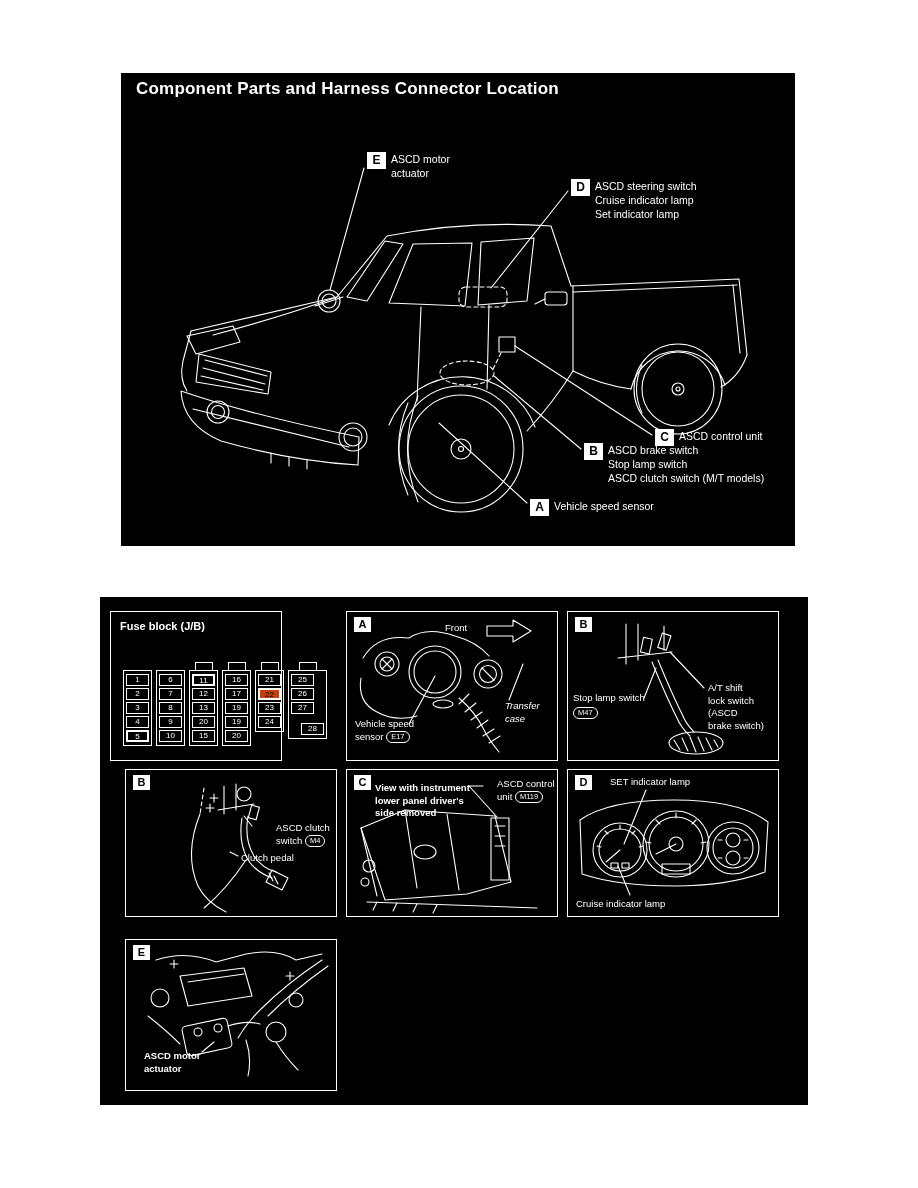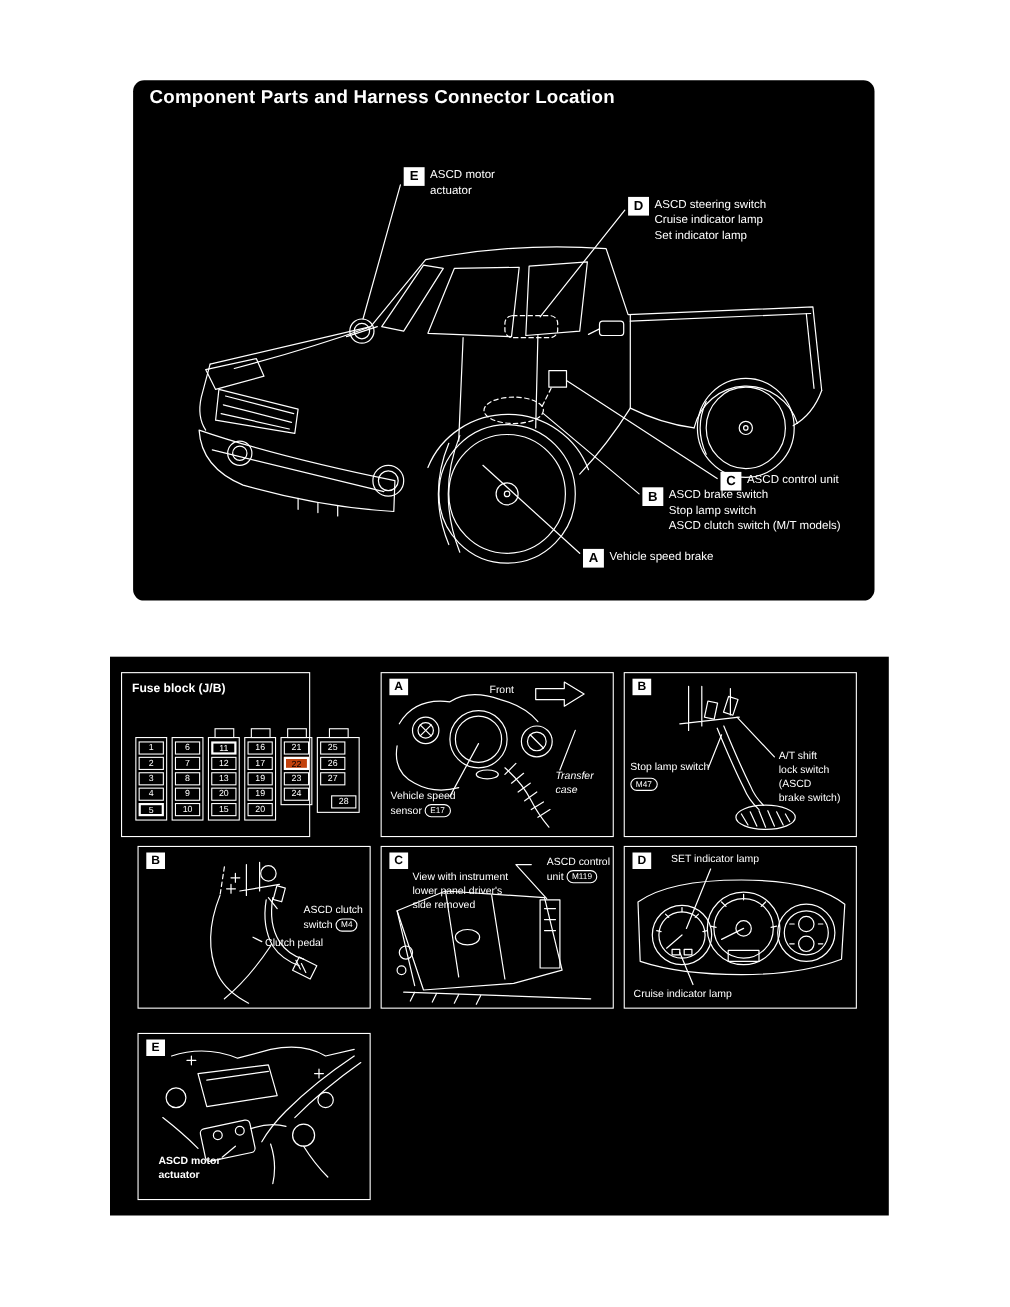--- a/index.html
+++ b/index.html
@@ -1,20 +1,20 @@
 <!DOCTYPE html>
 <html><head>
 <meta charset="utf-8">
 <style>
   * { box-sizing: border-box; margin: 0; padding: 0; }
   body { background: #fff; font-family: "Liberation Sans", sans-serif; }
   #page { position: relative; width: 918px; height: 1188px; background: #ffffff; overflow: hidden; }
 
   .panel { position: absolute; background: #000; }
-  #top-panel    { left: 121px; top: 73px;  width: 674px; height: 473px; border-radius: 10px; }
+  #top-panel    { left: 121px; top: 73px;  width: 674px; height: 473px; }
   #bottom-panel { left: 100px; top: 597px; width: 708px; height: 508px; }
 
   #top-title { position: absolute; left: 15px; top: 6px; color: #fff; font-size: 17px; font-weight: bold; letter-spacing: .2px; }
 
   svg.art { position: absolute; left: 0; top: 0; }
   .ln { stroke: #fff; fill: none; stroke-width: 1.1; stroke-linecap: round; stroke-linejoin: round; }
   .dash { stroke-dasharray: 4,3; }
 
   .lbox { position: absolute; background: #fff; color: #000; font-weight: bold; text-align: center; }
   .lbox.big { width: 19px; height: 17px; font-size: 12px; line-height: 17px; }
@@ -139,21 +139,21 @@
 
     <div class="callout" style="left:463px; top:370px;">
       <span class="lbox big" style="left:0; top:0;">B</span>
       <div class="txt">ASCD brake switch</div>
       <div class="txt">Stop lamp switch</div>
       <div class="txt">ASCD clutch switch (M/T models)</div>
     </div>
 
     <div class="callout" style="left:409px; top:426px;">
       <span class="lbox big" style="left:0; top:0;">A</span>
-      <div class="txt">Vehicle speed brake</div>
+      <div class="txt">Vehicle speed sensor</div>
     </div>
   </div>
 
   <div id="bottom-panel" class="panel">
 
     <div id="box-fuse" class="sub">
       <div id="fuse-title">Fuse block (J/B)</div>
       <div id="fuse-grid">
           <div class="fuse-colwrap">
             <div class="fuse-tab hidden"></div>
@@ -313,21 +313,21 @@
           <rect x="144" y="48" width="18" height="62"></rect>
           <path d="M148,56 L158,56 M148,66 L158,66 M148,76 L158,76"></path>
           <path d="M20,132 L190,138"></path>
           <path d="M30,132 L26,140 M50,133 L46,141 M70,134 L66,142 M90,135 L86,143"></path>
           <circle cx="22" cy="96" r="6"></circle>
             <circle cx="18" cy="112" r="4"></circle>
           <path d="M136,16 L122,16 M122,16 L150,47"></path>
         </g>
       </svg>
       <span class="lbox small" style="left:7px; top:5px;">C</span>
-      <div class="slabel" style="left:28px; top:22px; font-weight:normal;">
+      <div class="slabel" style="left:28px; top:12px; font-weight:bold;">
         <div>View with instrument</div>
         <div>lower panel driver's</div>
         <div>side removed</div>
       </div>
       <div class="slabel" style="left:150px; top:8px;">
         <div>ASCD control</div>
         <div><span>unit</span>
           <span class="badge">M119</span></div>
       </div>
     </div>

